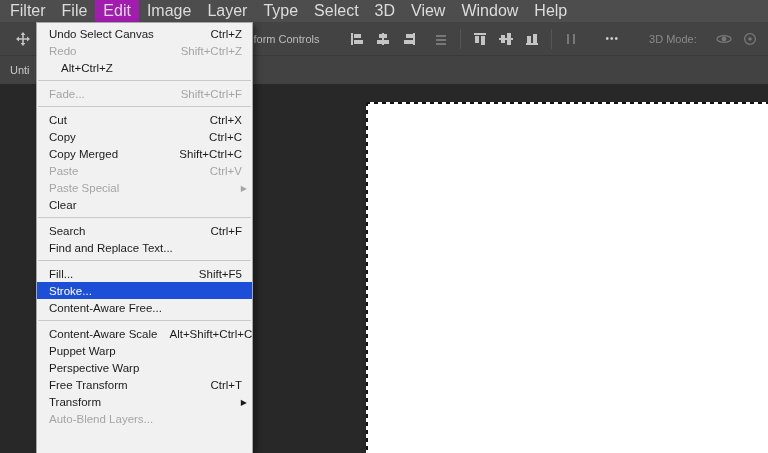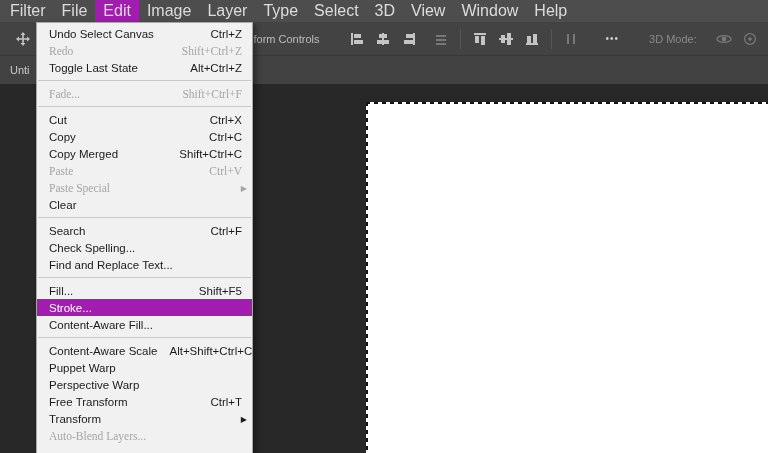--- a/index.html
+++ b/index.html
@@ -62,22 +62,22 @@
     box-shadow:3px 3px 6px rgba(0,0,0,0.40);
     z-index:40; padding-top:2px; overflow:hidden;
   }
   .mi {
     height:17px; display:flex; align-items:center;
     padding:0 10px 0 12px; font-size:11.5px; color:#1b1b1b;
     position:relative; cursor:default; white-space:nowrap;
   }
   .mi .lbl { flex:1 1 auto; }
   .mi .sc  { margin-left:12px; }
-  .mi.disabled { color:#a5a5a5;font-family:Liberation Serif, serif; }
-  .mi.hl { background:#a21caf; color:#ffffff; }
+  .mi.disabled { color:#a5a5a5; }
+  .mi.hl { background:#1d4ed8; color:#ffffff; }
   .mi .arrow { position:absolute; right:5px; top:50%; transform:translateY(-50%); font-size:8px; }
   .menu-sep { height:1px; background:#c9c9c9; margin:4px 1px; }
 
   svg .b { fill:#c4c4c4; }
   svg .d { fill:#787878; }
   svg .ds { stroke:#787878; fill:none; stroke-width:1.3; }
 </style>
 </head>
 <body>
 
@@ -215,21 +215,20 @@
 
   <div class="mi">
     <span class="lbl">Undo Select Canvas</span>
     <span class="sc">Ctrl+Z</span>
   </div>
   <div class="mi disabled">
     <span class="lbl">Redo</span>
     <span class="sc">Shift+Ctrl+Z</span>
   </div>
   <div class="mi">
-    <span class="lbl">Toggle Last State</span>
     <span class="sc">Alt+Ctrl+Z</span>
   </div>
 
   <div class="menu-sep"></div>
 
   <div class="mi disabled">
     <span class="lbl">Fade...</span>
     <span class="sc">Shift+Ctrl+F</span>
   </div>
 
@@ -259,37 +258,34 @@
     <span class="lbl">Clear</span>
   </div>
 
   <div class="menu-sep"></div>
 
   <div class="mi">
     <span class="lbl">Search</span>
     <span class="sc">Ctrl+F</span>
   </div>
   <div class="mi">
-    <span class="lbl">Check Spelling...</span>
-  </div>
-  <div class="mi">
     <span class="lbl">Find and Replace Text...</span>
   </div>
 
   <div class="menu-sep"></div>
 
   <div class="mi">
     <span class="lbl">Fill...</span>
     <span class="sc">Shift+F5</span>
   </div>
   <div class="mi hl">
     <span class="lbl">Stroke...</span>
   </div>
   <div class="mi">
-    <span class="lbl">Content-Aware Fill...</span>
+    <span class="lbl">Content-Aware Free...</span>
   </div>
 
   <div class="menu-sep"></div>
 
   <div class="mi">
     <span class="lbl">Content-Aware Scale</span>
     <span class="sc">Alt+Shift+Ctrl+C</span>
   </div>
   <div class="mi">
     <span class="lbl">Puppet Warp</span>

